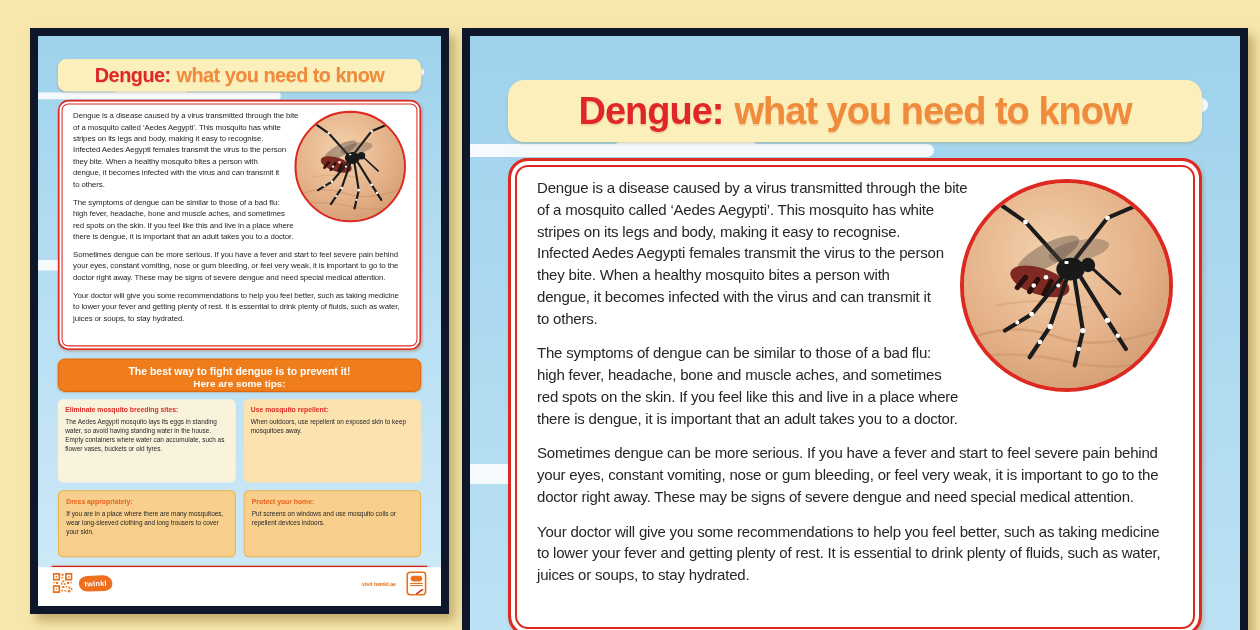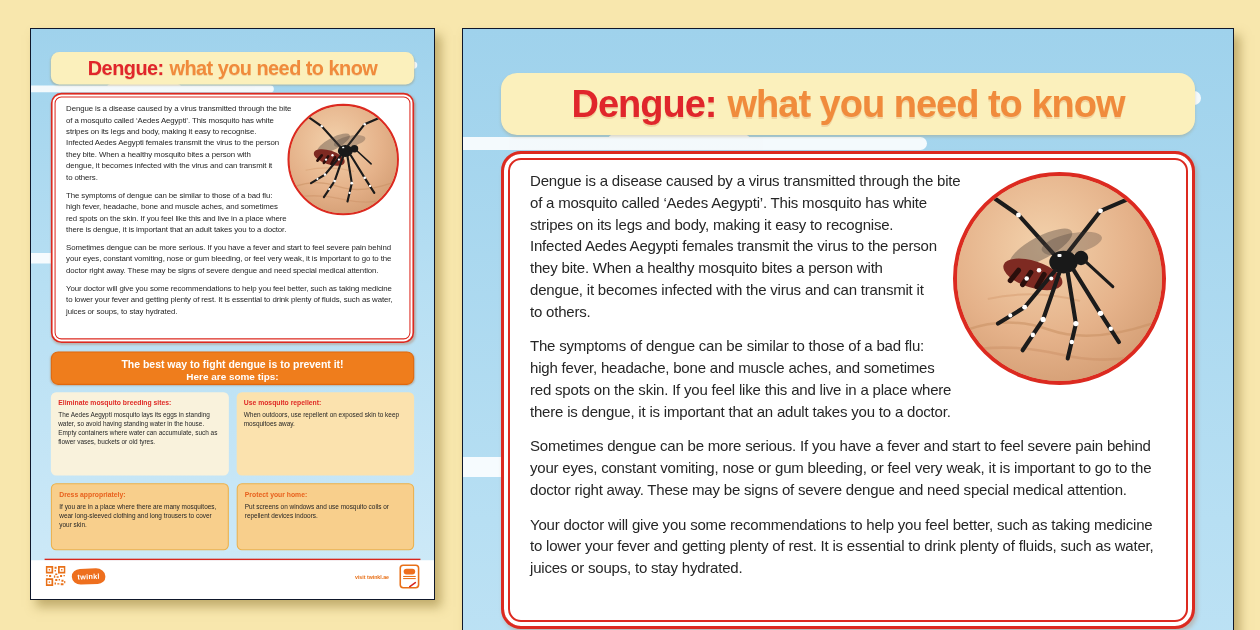--- a/index.html
+++ b/index.html
@@ -1,18 +1,18 @@
 <!DOCTYPE html>
 <html><head>
 <meta charset="utf-8">
 <style>
   html,body{width:1260px;height:630px;margin:0;overflow:hidden;background:#F8E7AD;
     font-family:"Liberation Sans","DejaVu Sans",sans-serif;}
   .stage{position:relative;width:1260px;height:630px;}
-  .panel{position:absolute;border:1px solid #0f172a;background:#4c1d95;overflow:hidden;
+  .panel{position:absolute;border:8px solid #0f172a;background:#4c1d95;overflow:hidden;
     box-shadow:6px 7px 10px rgba(140,115,45,.5), inset 0 0 0 2px #fff;}
   .panel--thumb{left:30px;top:28px;width:403px;height:570px;}
   .panel--zoom{left:462px;top:28px;width:770px;height:604px;}
   .panel--thumb .poster{transform:scale(.5234);transform-origin:0 0;}
 
   
   .poster{position:relative;width:770px;height:1089px;
     background:linear-gradient(180deg,#9FD2EC 0%,#B7DFF3 45%,#CFEAF8 100%);}
   .cloud{position:absolute;background:#fff;opacity:.88;border-radius:999px;}
   .cloud::before{content:"";position:absolute;background:#fff;border-radius:50%;}

